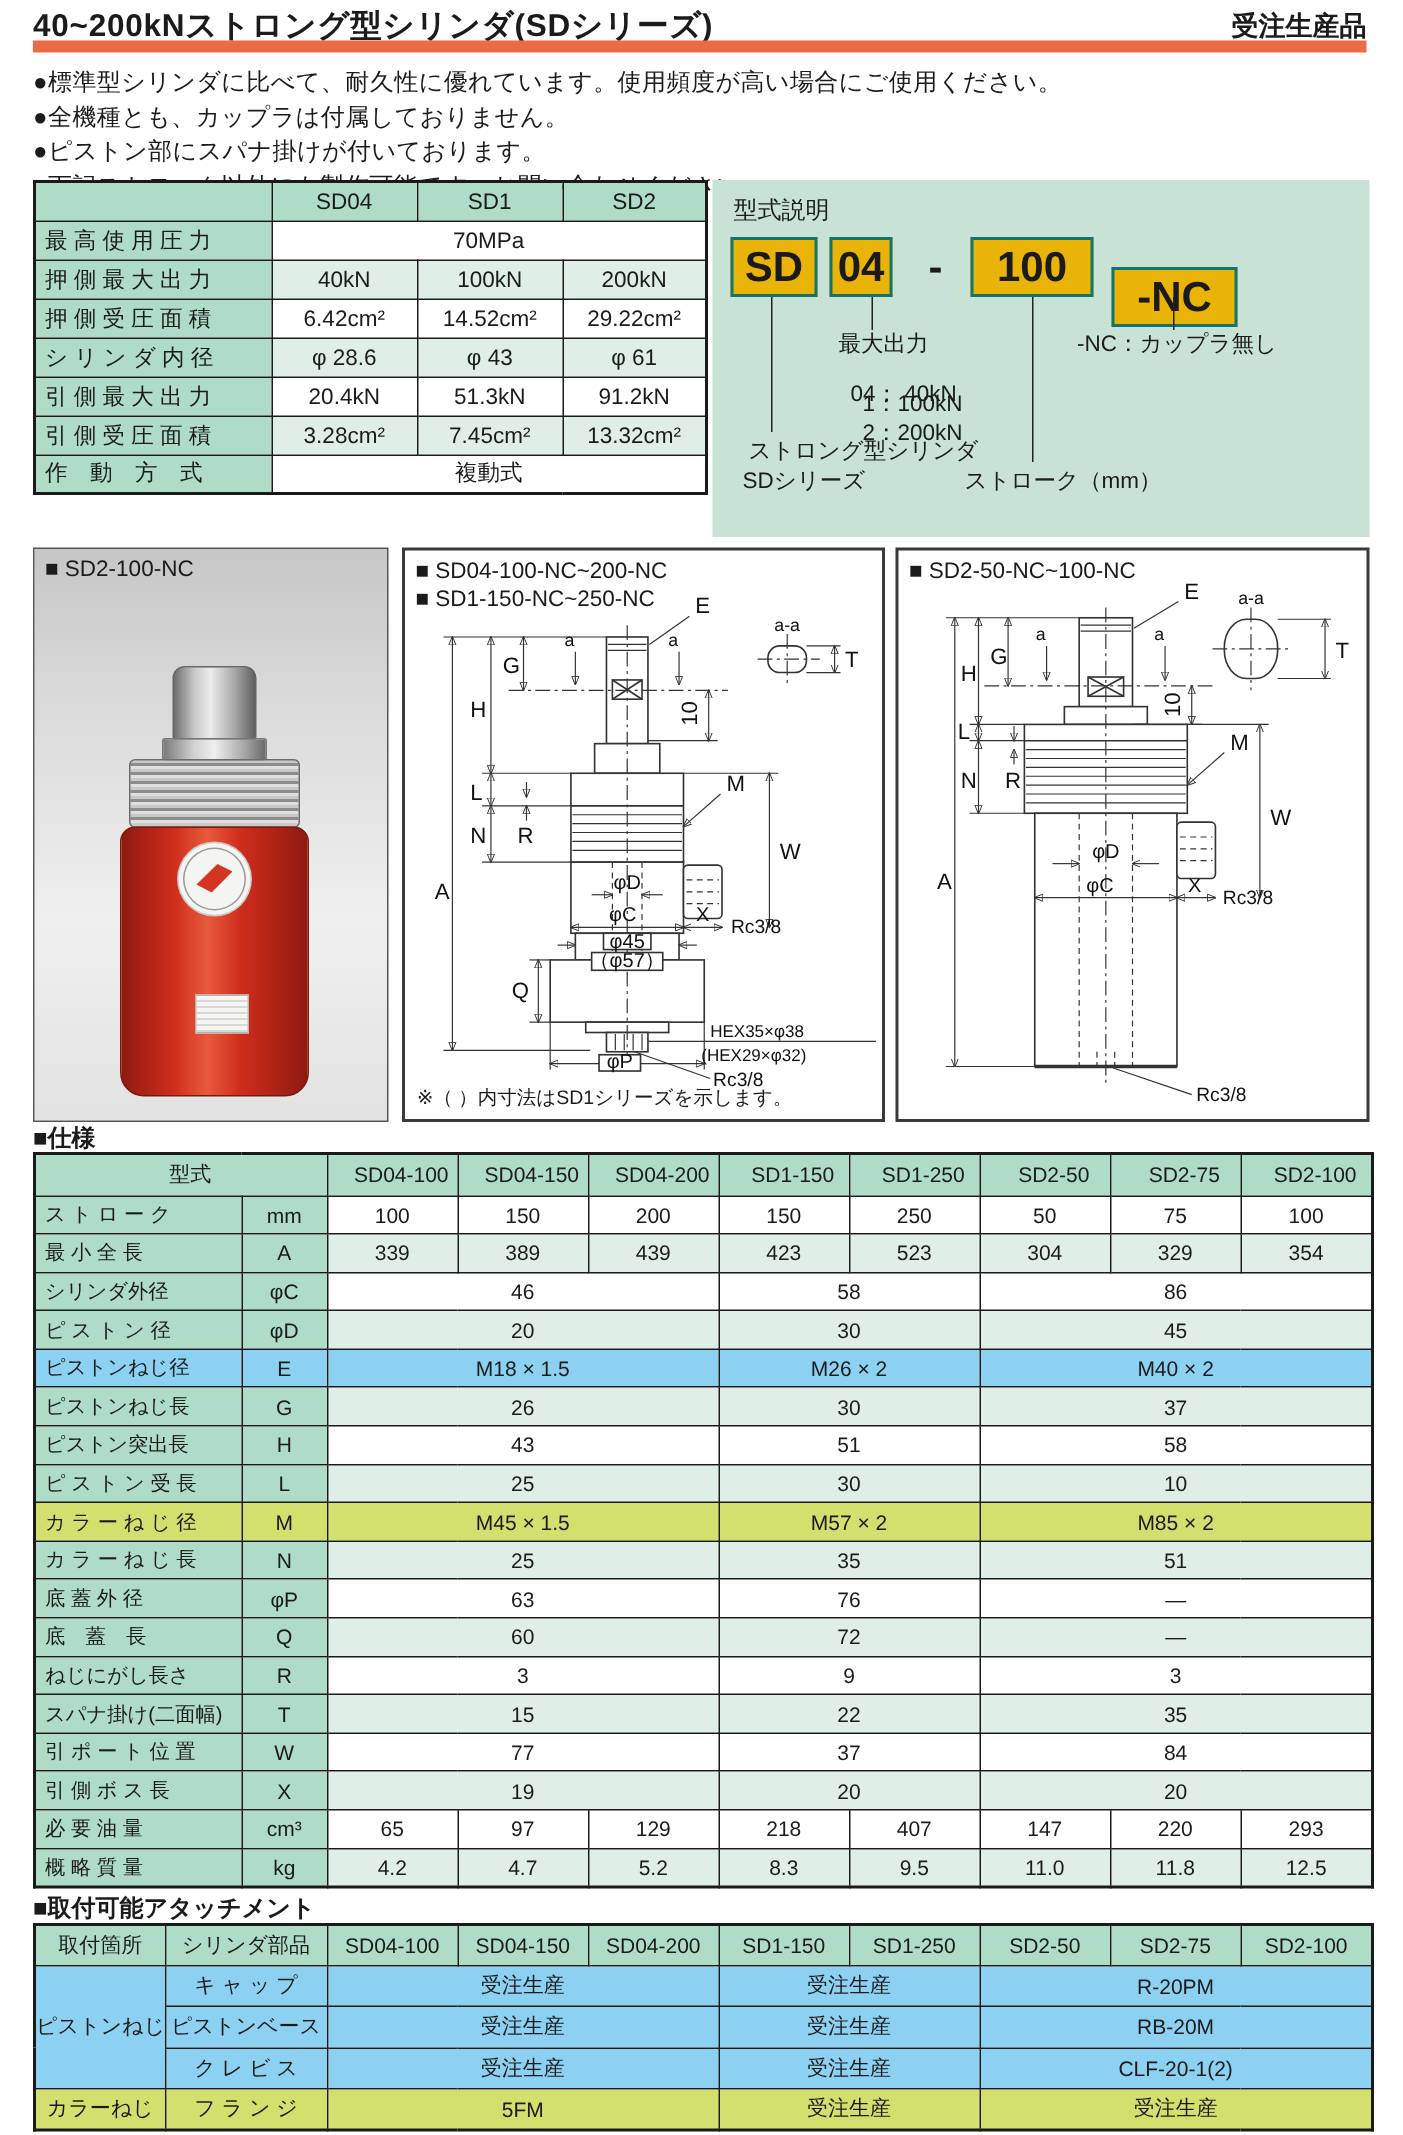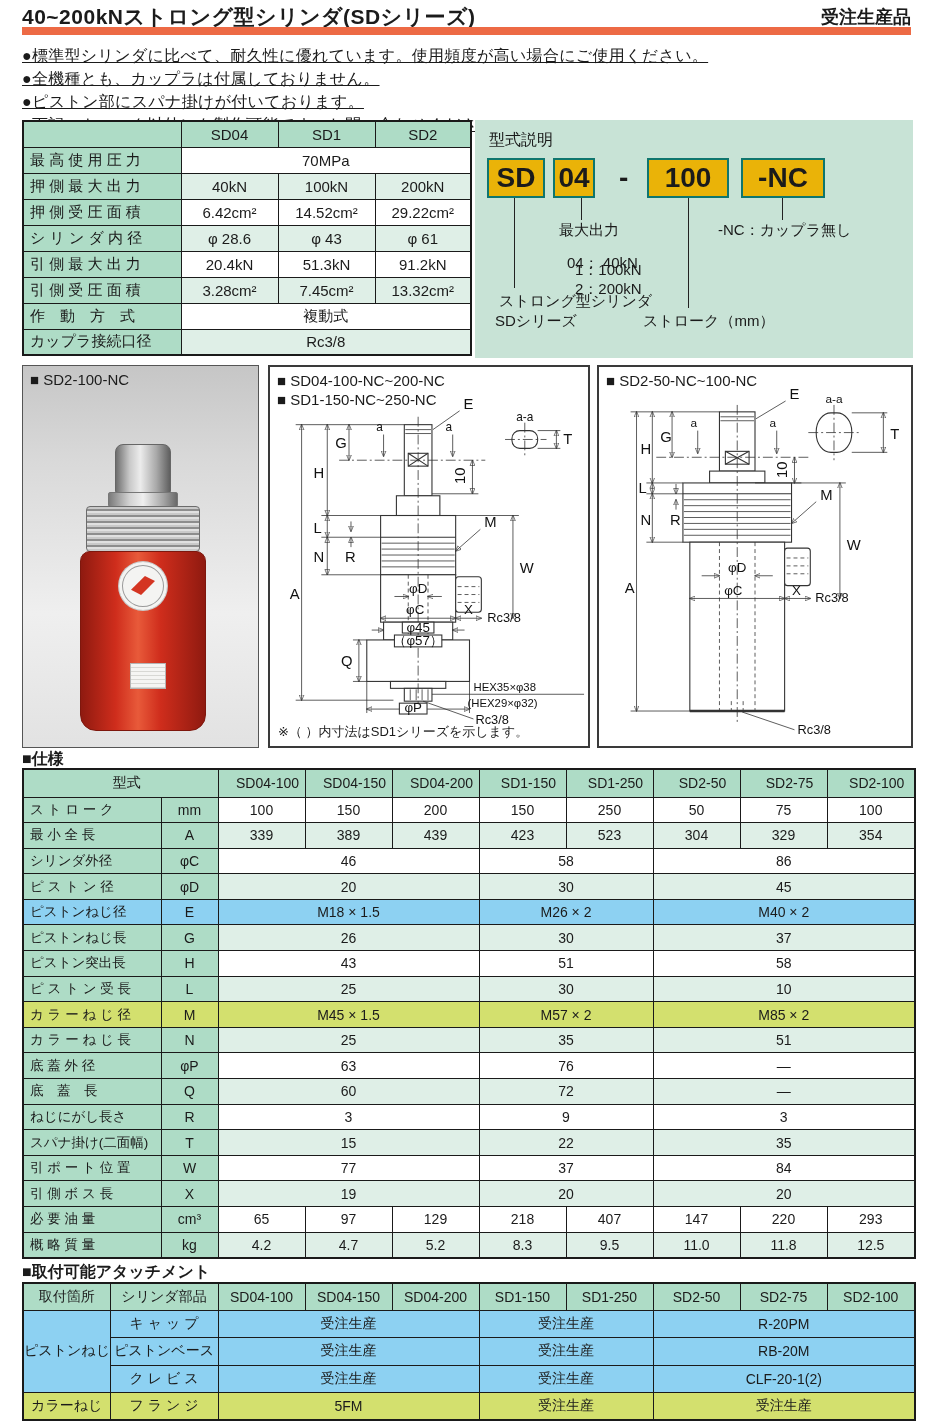--- a/index.html
+++ b/index.html
@@ -11,21 +11,21 @@
   body{font-family:"Liberation Sans","DejaVu Sans",sans-serif;color:var(--ink);}
   .page{position:relative;width:935px;height:1423px;background:#fff;overflow:hidden;}
 
   
   .title{position:absolute;left:22px;top:3px;font-size:21px;font-weight:bold;letter-spacing:0.5px;}
   .badge{position:absolute;right:24px;top:5px;font-size:18px;font-weight:bold;}
   .red-bar{position:absolute;left:22px;top:27px;width:889px;height:8px;background:var(--red-bar);}
 
   
   .notes{position:absolute;left:22px;top:44px;width:880px;}
-  .notes div{font-size:16px;line-height:23px;letter-spacing:0.3px;text-decoration:underline;}
+  .notes div{font-size:16px;line-height:23px;letter-spacing:0.3px;}
 
   
   table{border-collapse:collapse;table-layout:fixed;}
   th,td{border:1.4px solid #1a1a1a;text-align:center;vertical-align:middle;overflow:hidden;white-space:nowrap;font-weight:normal;}
   th.lab{background:var(--green-head);text-align:left;padding-left:6px;}
   th.unit{background:var(--green-head);}
   thead th{background:var(--green-head);}
   tr.tint td{background:var(--green-tint);}
   tr.c-blue th,tr.c-blue td{background:var(--blue);}
   tr.c-yellow th,tr.c-yellow td{background:var(--yellow);}
@@ -150,34 +150,30 @@
         <tr class="tint">
           <th class="lab">引 側 受 圧 面 積</th>
           <td>3.28cm²</td>
           <td>7.45cm²</td>
           <td>13.32cm²</td>
         </tr>
         <tr>
           <th class="lab">作　動　方　式</th>
           <td colspan="3">複動式</td>
         </tr>
-        <tr class="tint">
-          <th class="lab">カップラ接続口径</th>
-          <td colspan="3">Rc3/8</td>
-        </tr>
       </tbody>
     </table>
 
   <div class="model-box">
     <div class="mc-title">型式説明</div>
     <div class="mc-code" style="left:12px;width:58px;">SD</div>
     <div class="mc-code" style="left:78px;width:42px;">04</div>
     <div class="mc-dash" style="left:144px;">-</div>
     <div class="mc-code" style="left:172px;width:82px;">100</div>
-    <div class="mc-code" style="left:266px;width:84px;">-NC</div>
+    <div class="mc-code" style="left:266px;width:84px;margin-top:20px;">-NC</div>
     <div class="mc-line" style="left:39px;top:78px;height:90px;"></div>
     <div class="mc-line" style="left:106px;top:78px;height:22px;"></div>
     <div class="mc-line" style="left:213px;top:78px;height:110px;"></div>
     <div class="mc-line" style="left:307px;top:78px;height:22px;"></div>
     <div class="mc-txt" style="left:84px;top:101px;">最大出力</div>
     <div class="mc-txt" style="left:92px;top:134px;">04：  40kN</div>
     <div class="mc-txt" style="left:100px;top:141px;">1：100kN</div>
     <div class="mc-txt" style="left:100px;top:160px;">2：200kN</div>
     <div class="mc-txt" style="left:8px;top:172px;margin-left:16px;">ストロング型シリンダ</div>
     <div class="mc-txt" style="left:20px;top:192px;">SDシリーズ</div>

